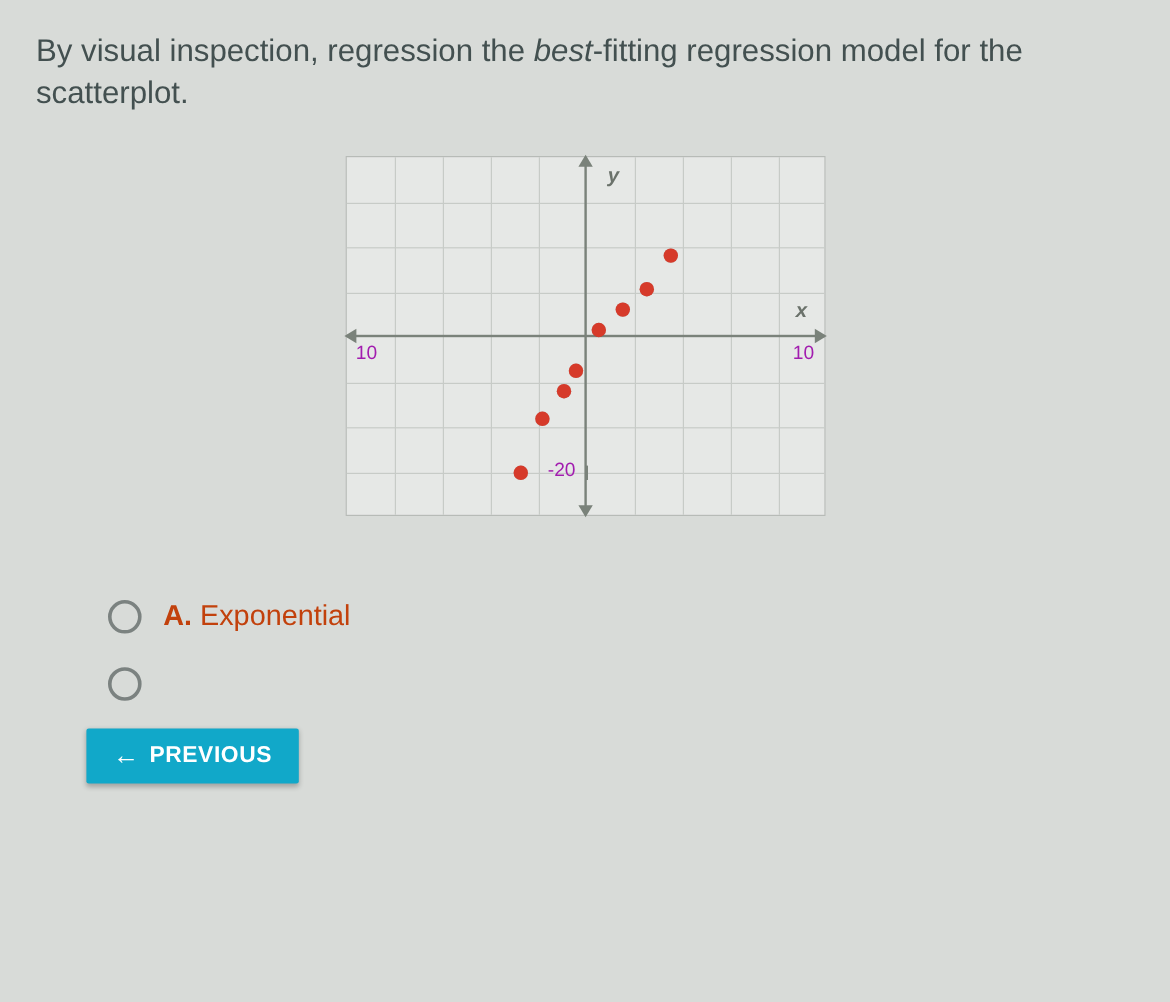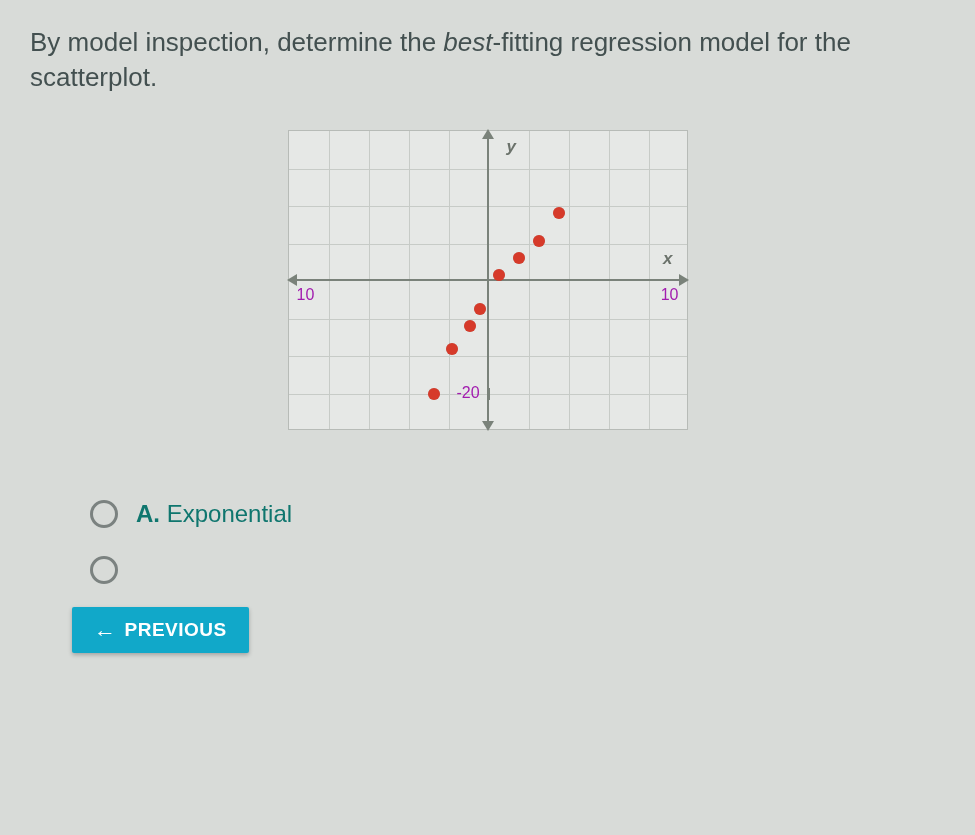--- a/index.html
+++ b/index.html
@@ -61,21 +61,21 @@
     .radio {
       width: 28px;
       height: 28px;
       border: 3px solid #7b8280;
       border-radius: 50%;
       flex-shrink: 0;
       background: transparent;
     }
     .option-label {
       font-size: 24px;
-      color: #0f766e;
+      color: #c2410c;
     }
     .option-letter { font-weight: bold; }
     .previous-btn {
       display: inline-flex;
       align-items: center;
       gap: 8px;
       background: #11a8c9;
       color: #fff;
       border: none;
       padding: 12px 22px;
@@ -92,21 +92,21 @@
       font-size: 22px;
       line-height: 1;
     }
   </style>
 </head>
 <body>
 
 
 
 <div class="question-text">
-  <span>By model inspection, determine the </span><span class="italic">best</span><span>-fitting regression model for the scatterplot.</span>
+  <span>By visual inspection, regression the </span><span class="italic">best</span><span>-fitting regression model for the scatterplot.</span>
 </div>
 
 <div class="chart-container">
   <div class="chart">
 
     <div class="grid-line-v" style="left:40px"></div>
     <div class="grid-line-v" style="left:80px"></div>
     <div class="grid-line-v" style="left:120px"></div>
     <div class="grid-line-v" style="left:160px"></div>
     <div class="grid-line-v" style="left:240px"></div>

